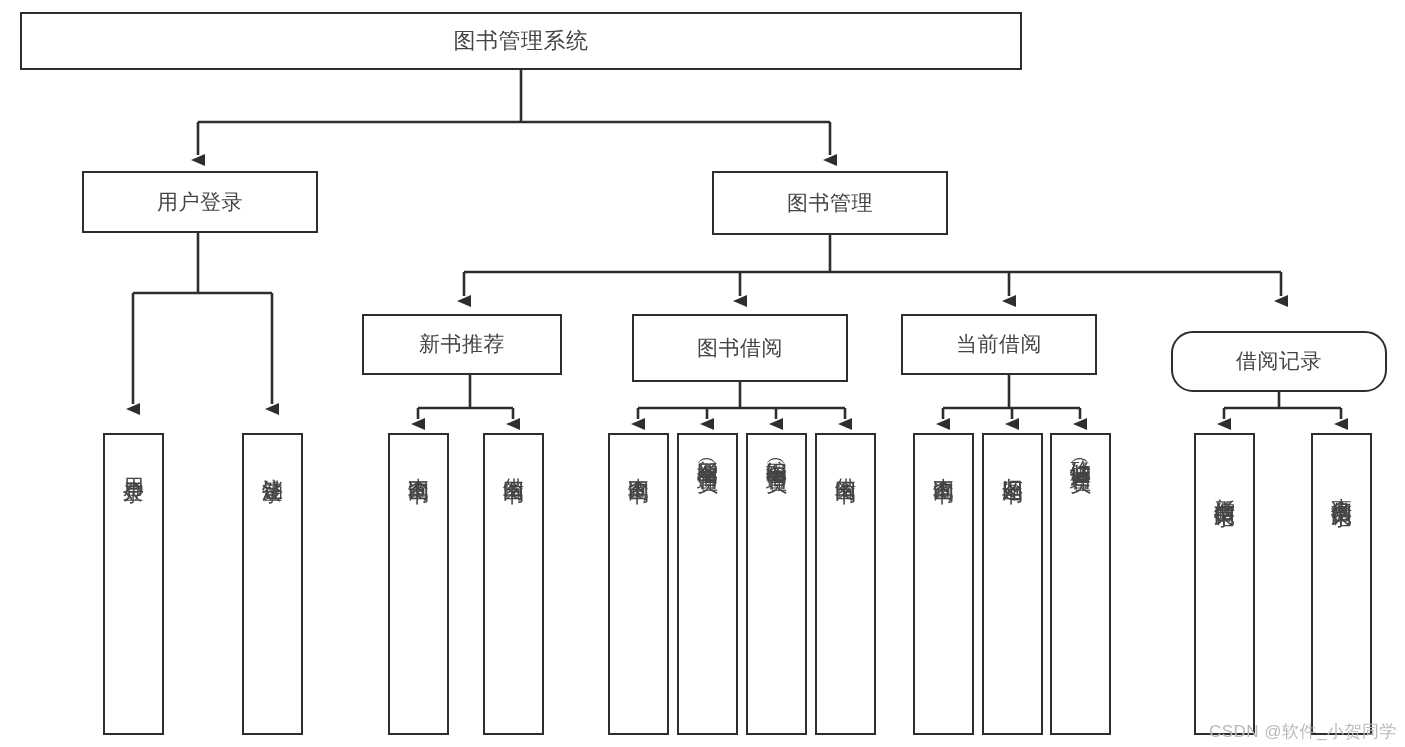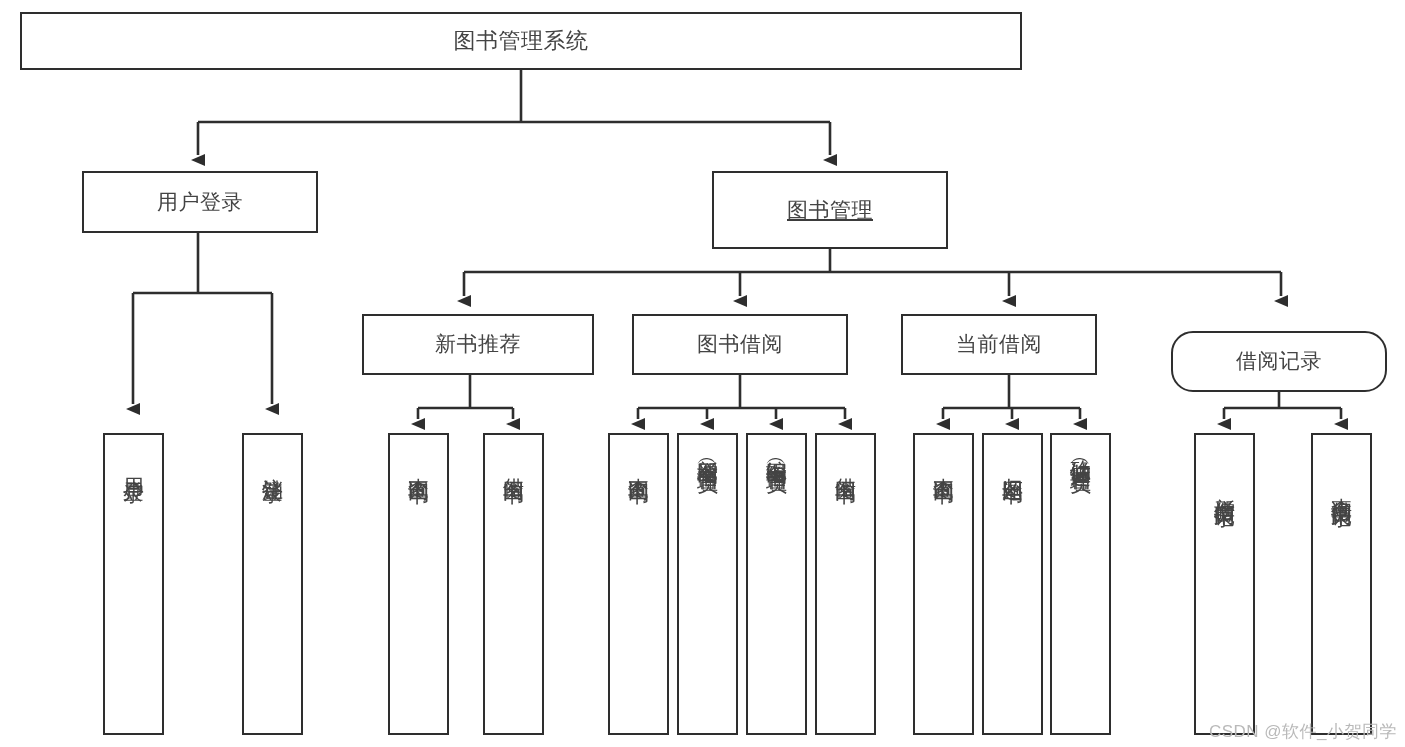--- a/index.html
+++ b/index.html
@@ -129,28 +129,28 @@
     </g>
   </svg>
 
   <div class="node h-node root" style="left:20px; top:12px; width:1002px; height:58px;">
     <span class="lbl">图书管理系统</span>
   </div>
 
   <div class="node h-node" style="left:82px; top:171px; width:236px; height:62px;">
     <span class="lbl">用户登录</span>
   </div>
-  <div class="node h-node" style="left:712px; top:171px; width:236px; height:78px;text-decoration:underline;">
+  <div class="node h-node" style="left:712px; top:171px; width:236px; height:64px;">
     <span class="lbl">图书管理</span>
   </div>
 
-  <div class="node h-node" style="left:362px; top:314px; width:232px; height:61px;">
+  <div class="node h-node" style="left:362px; top:314px; width:200px; height:61px;">
     <span class="lbl">新书推荐</span>
   </div>
-  <div class="node h-node" style="left:632px; top:314px; width:216px; height:61px;align-items:center;">
+  <div class="node h-node" style="left:632px; top:314px; width:216px; height:68px;align-items:center;">
     <span class="lbl">图书借阅</span>
   </div>
   <div class="node h-node" style="left:901px; top:314px; width:196px; height:61px;">
     <span class="lbl">当前借阅</span>
   </div>
   <div class="node h-node" style="left:1171px; top:331px; width:216px; height:61px;border-radius:22px;">
     <span class="lbl">借阅记录</span>
   </div>
 
   <div class="node v-node mid-text" style="left:103px; top:433px; width:61px; height:302px;">

